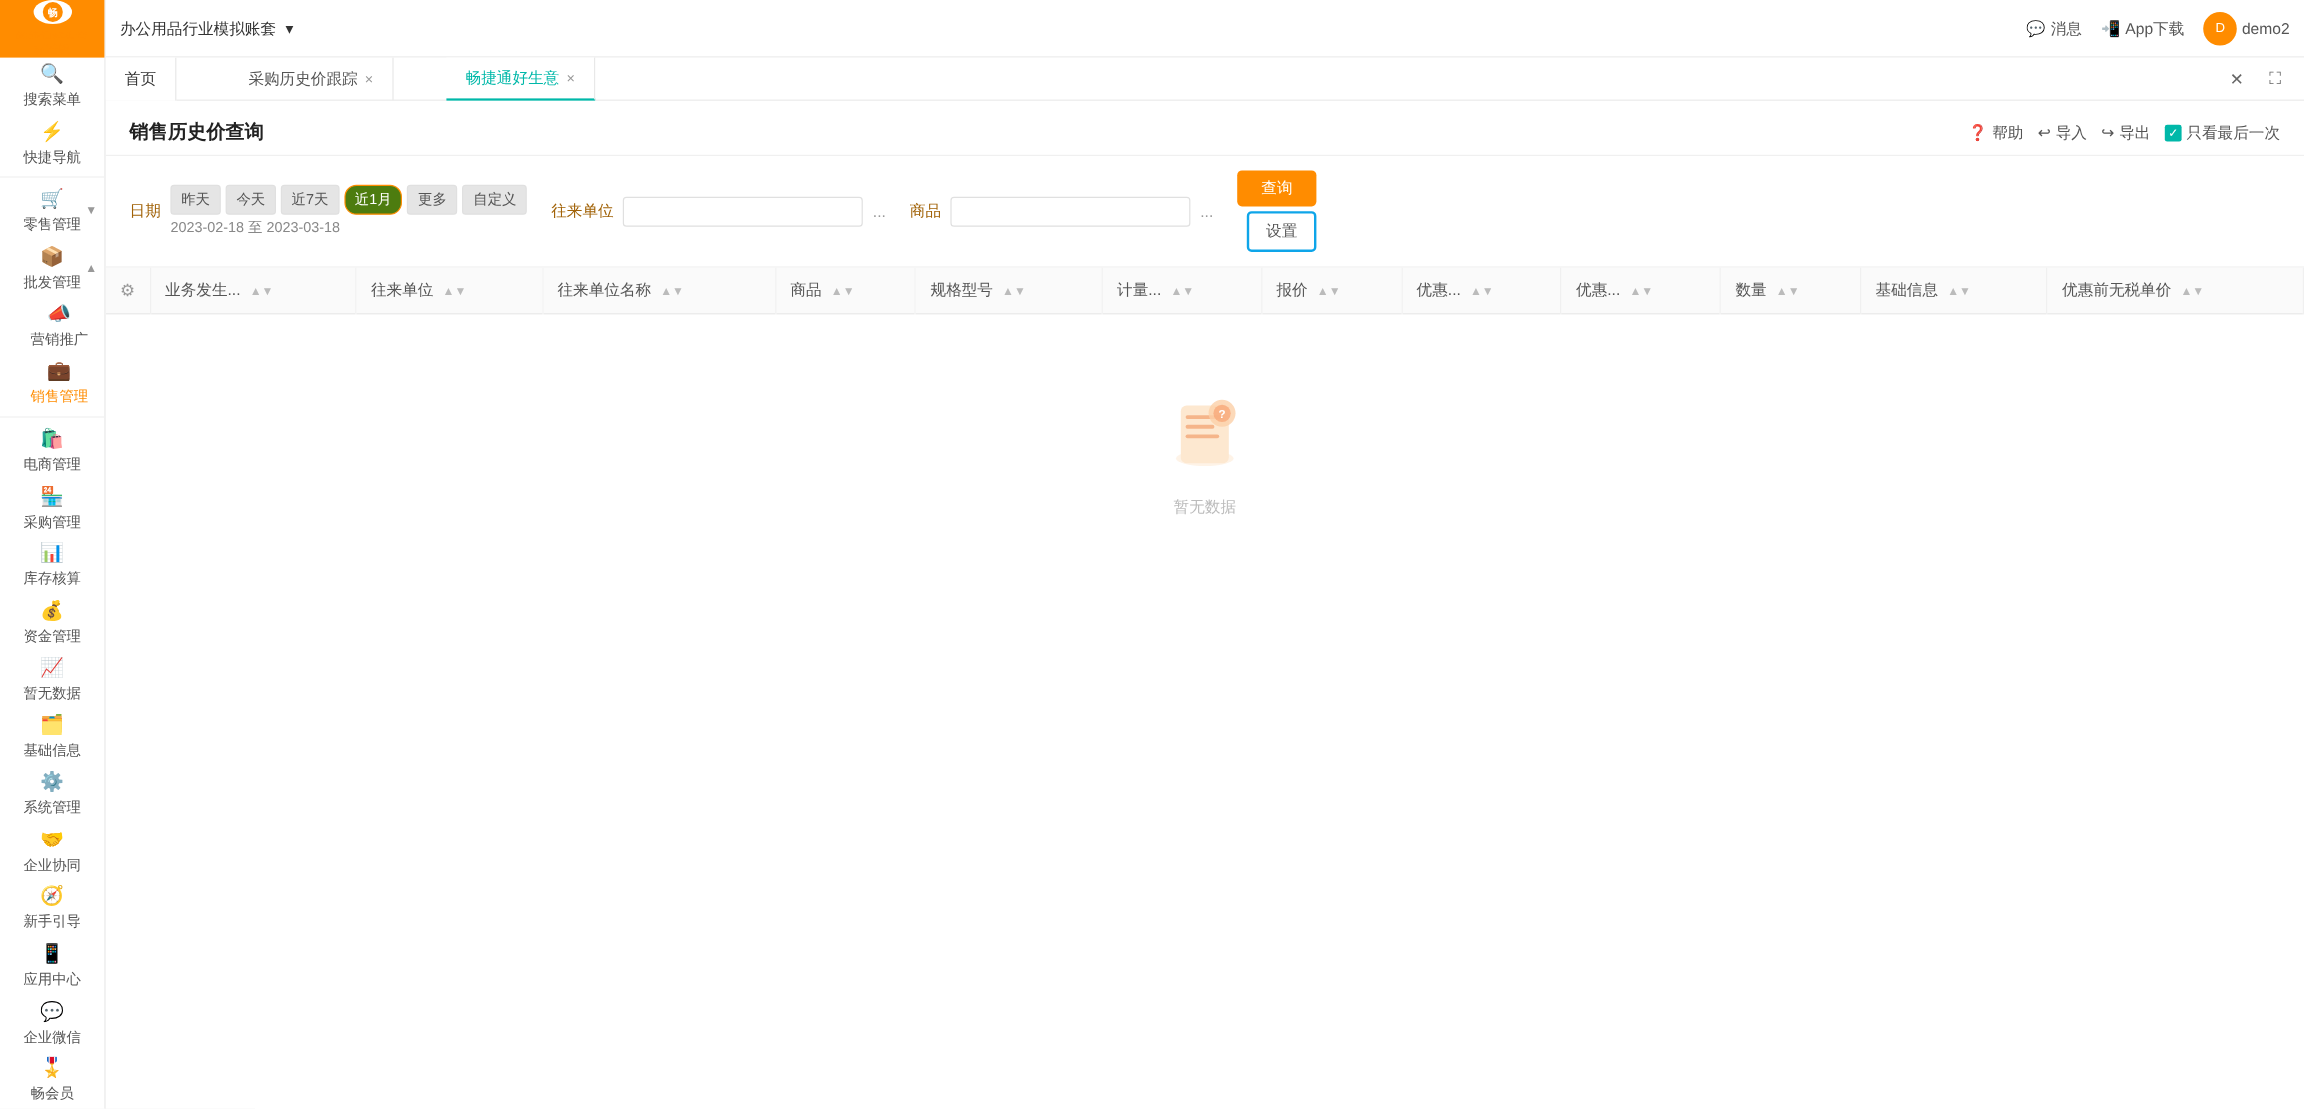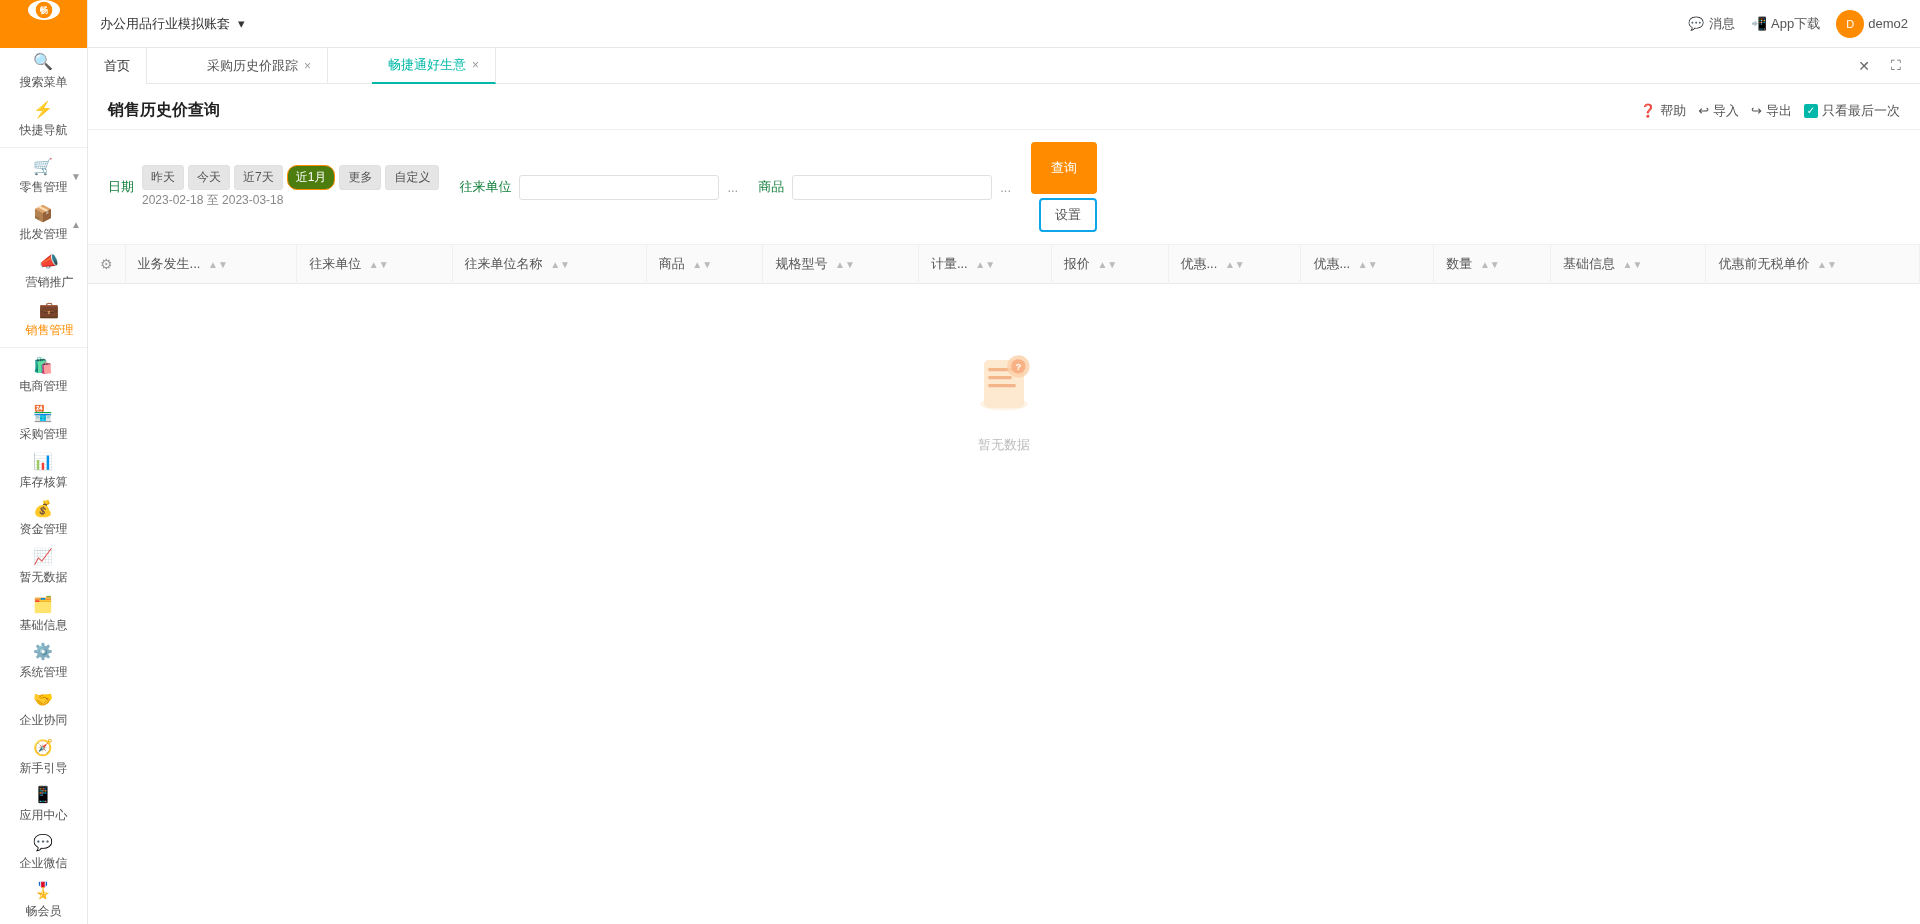--- a/index.html
+++ b/index.html
@@ -43,27 +43,27 @@
     .page-title { font-size: 16px; font-weight: 600; color: #222; }
     .page-header-actions { display: flex; align-items: center; gap: 12px; font-size: 13px; color: #555; }
     .page-header-action { display: flex; align-items: center; gap: 4px; cursor: pointer; }
     .checkbox-label { display: flex; align-items: center; gap: 4px; cursor: pointer; }
     .checkbox-checked { width: 14px; height: 14px; border-radius: 2px; background: #00b8a9; display: flex; align-items: center; justify-content: center; }
     .checkbox-checked::after { content: '✓'; color: #fff; font-size: 10px; }
 
     
     .filter-bar { padding: 12px 20px; background: #fff; border-bottom: 1px solid #f0f0f0; display: flex; align-items: center; gap: 20px; }
     .filter-group { display: flex; align-items: center; gap: 8px; }
-    .filter-label { font-size: 13px; color: #15803d; }
+    .filter-label { font-size: 13px; color: #a16207; }
     .date-buttons { display: flex; align-items: center; gap: 4px; }
     .date-btn { padding: 3px 8px; border: 1px solid #e0e0e0; border-radius: 3px; font-size: 12px; cursor: pointer; color: #555; background: #e5e5e5; }
     .date-btn.active { background: #4d7c0f; color: #fff; border-color: #ff8c00; border-radius: 10px; }
     .filter-input { border: 1px solid #e0e0e0; border-radius: 3px; padding: 4px 8px; font-size: 13px; outline: none; width: 120px; color: #333; }
     .filter-input-dots { color: #999; font-size: 13px; cursor: pointer; }
-    .query-btn { background: #ff8c00; color: #fff; border: none; border-radius: 4px; padding: 17px 20px; font-size: 13px; cursor: pointer; font-family: inherit; }
+    .query-btn { background: #ff8c00; color: #fff; border: none; border-radius: 4px; padding: 6px 20px; font-size: 13px; cursor: pointer; font-family: inherit; }
     .setting-btn { background: #fff; color: #555; border: 2px solid #0ea5e9; border-radius: 4px; padding: 6px 14px; font-size: 13px; cursor: pointer; font-family: inherit; }
     .date-range { font-size: 12px; color: #888; margin-top: 2px; }
     .filter-date-col { display: flex; flex-direction: column; }
     .filter-right-btns { display: flex; flex-direction: column; align-items: flex-end; gap: 4px; }
 
     
     .table-wrap { flex: 1; overflow: auto; }
     table { width: 100%; border-collapse: collapse; font-size: 13px; }
     thead tr { background: #fafafa; border-bottom: 1px solid #e8e8e8; }
     thead th { padding: 10px 12px; text-align: left; font-weight: 500; color: #555; white-space: nowrap; border-right: 1px solid #f0f0f0; position: relative; }

